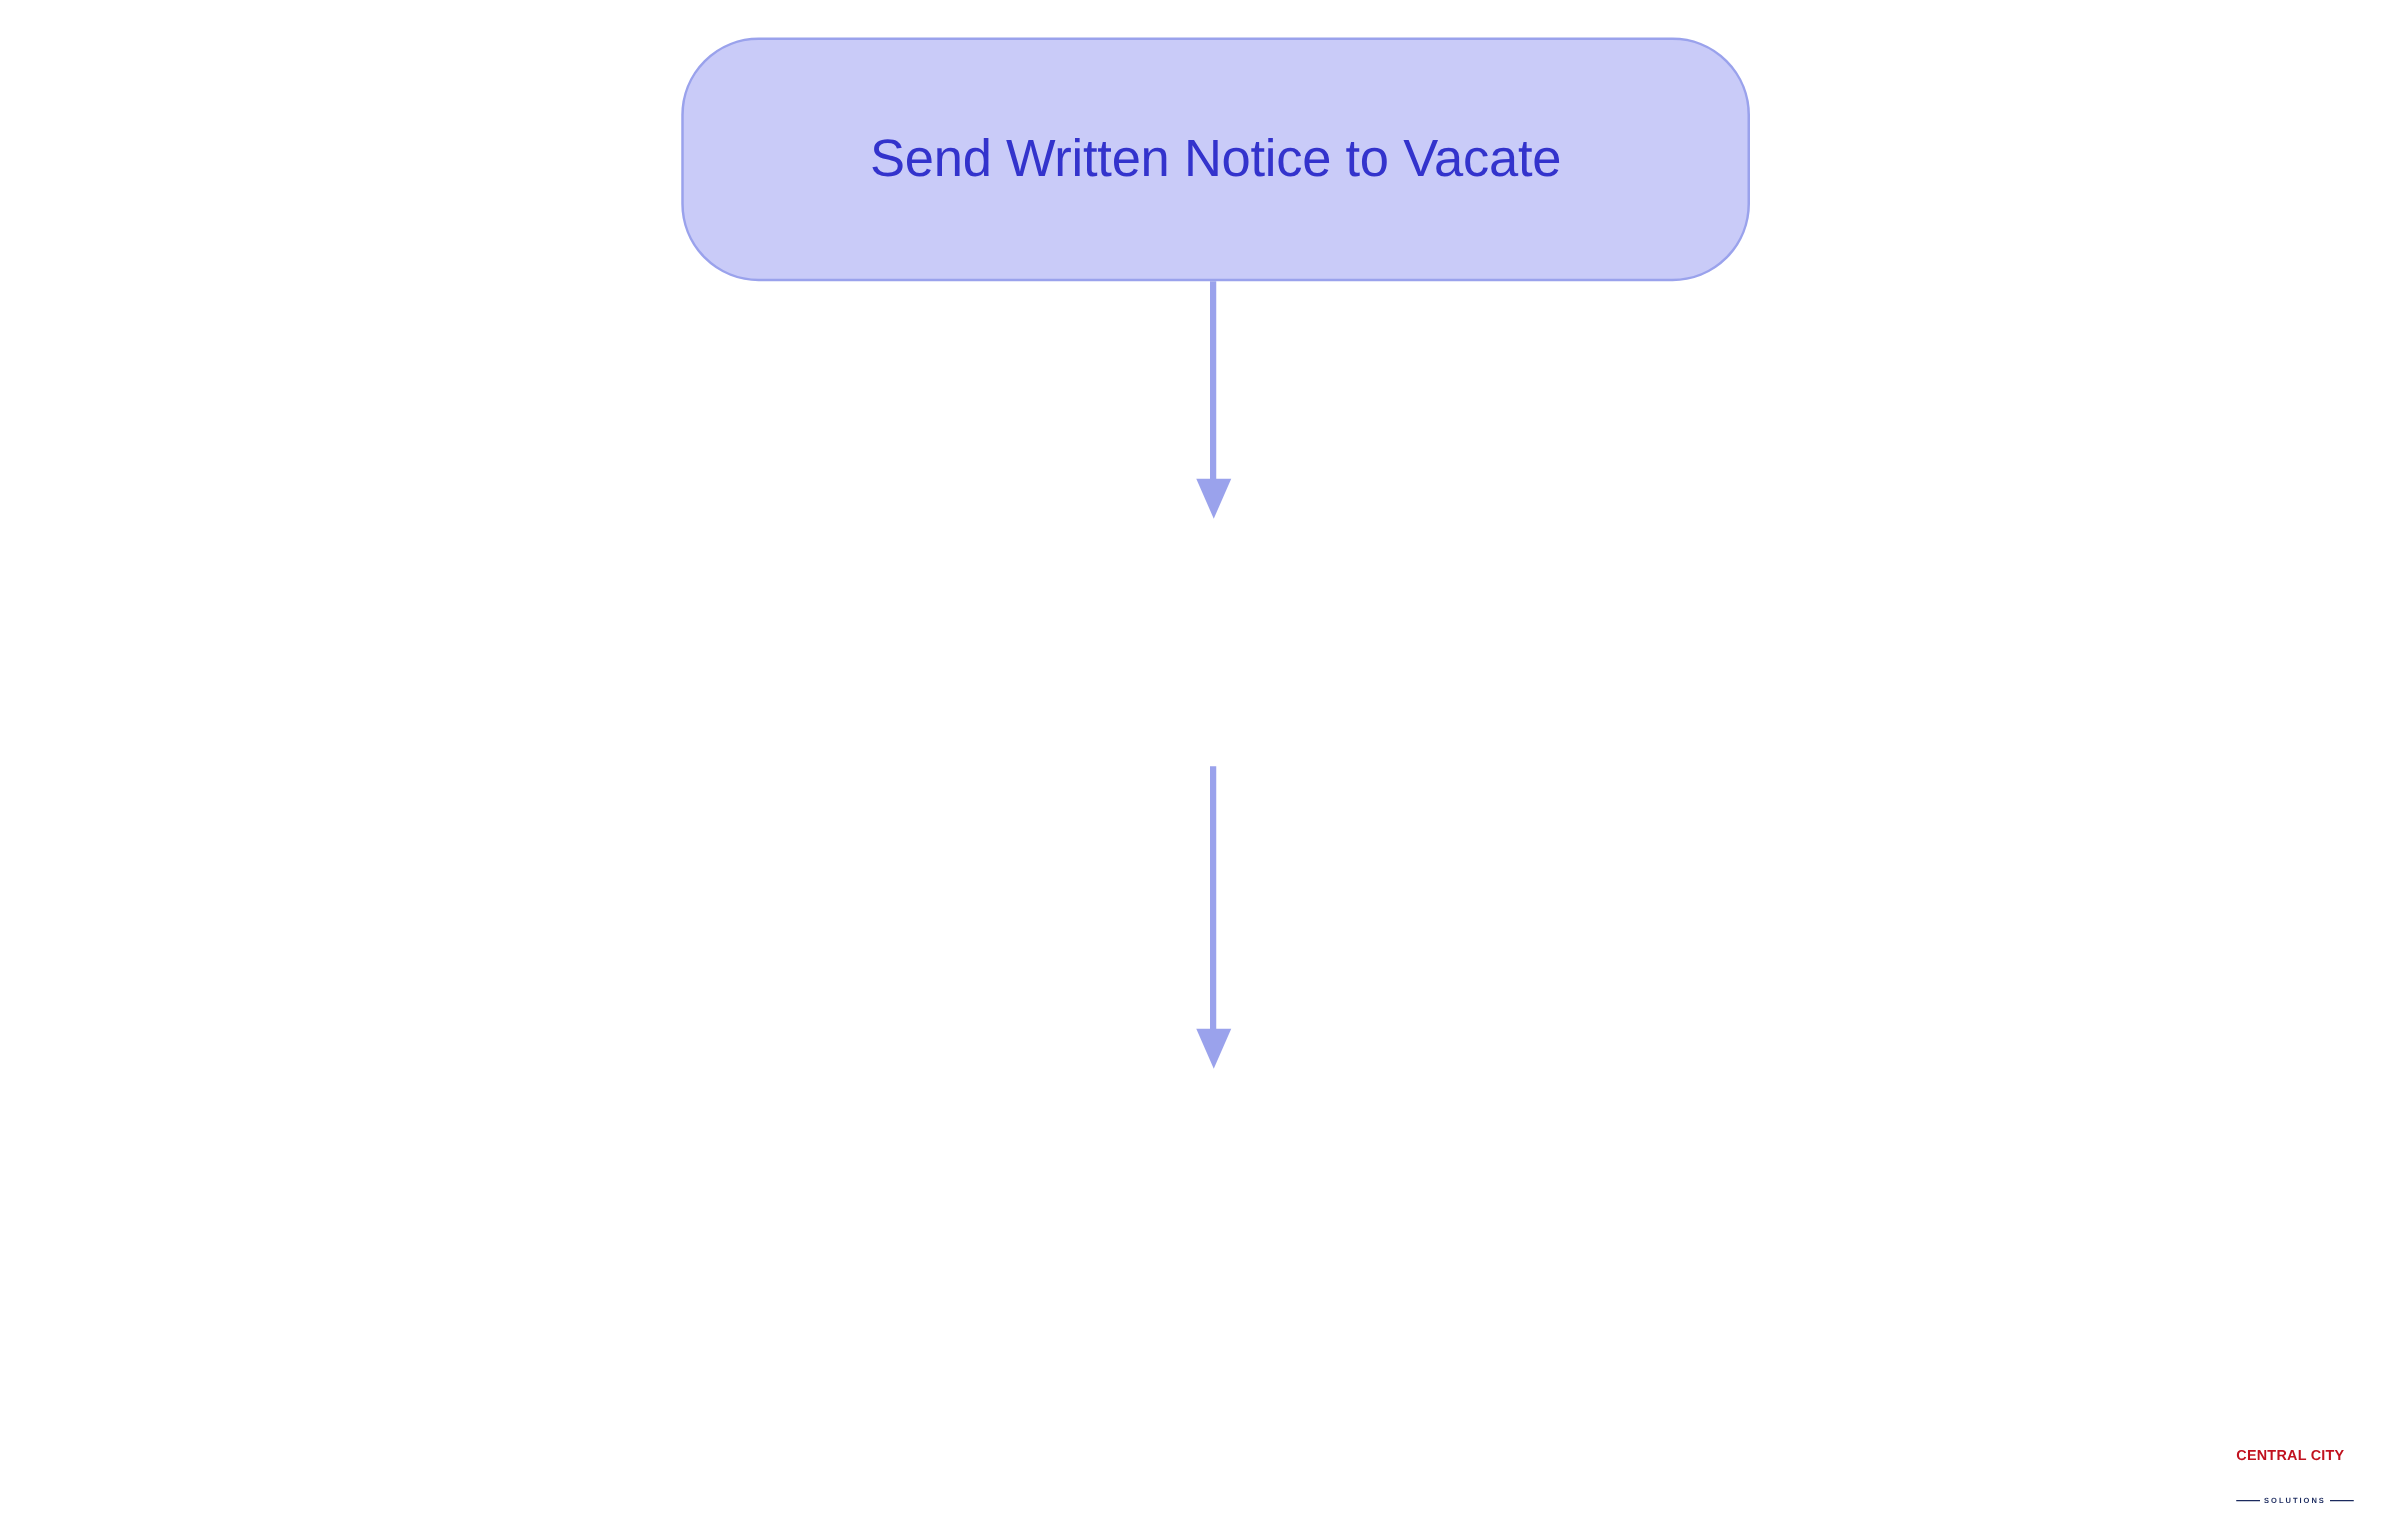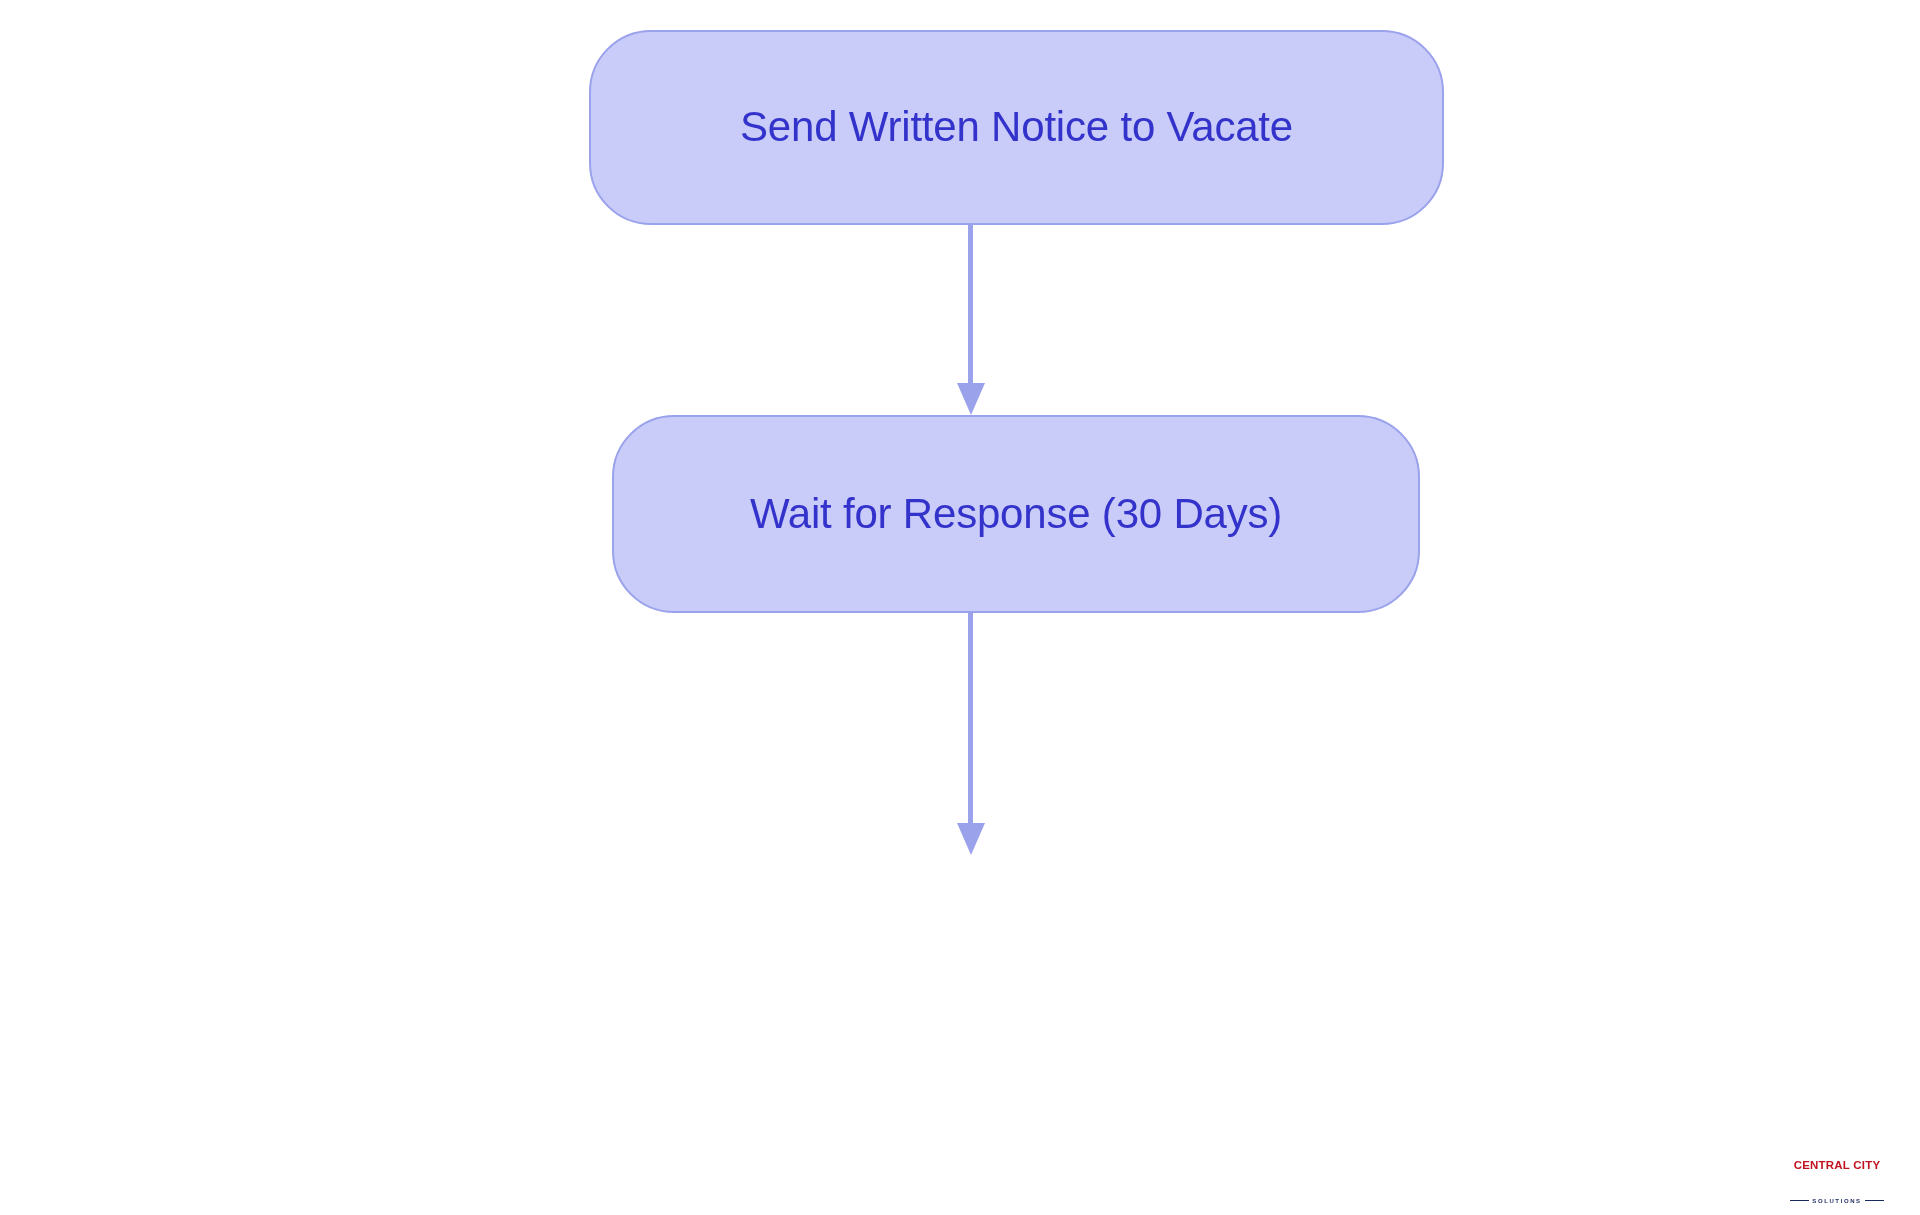--- a/index.html
+++ b/index.html
@@ -27,21 +27,20 @@
     box-sizing: border-box;
     display: flex;
     align-items: center;
     justify-content: center;
     background: #c9cbf8;
     border: 2px solid #9aa2ec;
     border-radius: 62px;
     color: #3333cc;
     text-align: center;
     padding: 0 34px;
-    margin-left: 44px;
   }
   .node-label {
     font-family: "Liberation Sans", sans-serif;
     font-size: 42px;
     font-weight: 400;
     line-height: 1.2;
     letter-spacing: -0.2px;
     color: #3333cc;
     white-space: nowrap;
   }
@@ -95,21 +94,20 @@
 
   
   #logo {
     position: absolute;
     left: 1789px;
     top: 1135px;
     width: 96px;
     height: 54px;
     display: flex;
     flex-direction: column;
-    align-items: center;
     justify-content: flex-start;
     gap: 24px;
   }
   #logo-mark {
     width: 96px;
     height: 28px;
     display: block;
   }
   #logo-name {
     font-family: "Liberation Sans", sans-serif;
@@ -150,23 +148,20 @@
 
   <div class="node" id="node-1">
     <span class="node-label">Send Written Notice to Vacate</span>
   </div>
 
   <div class="edge" id="edge-1">
     <div class="edge-line"></div>
     <div class="edge-head"></div>
   </div>
 
-  <div class="node" id="node-2">
-    <span class="node-label">Wait for Response (30 Days)</span>
-  </div>
 
   <div class="edge" id="edge-2">
     <div class="edge-line"></div>
     <div class="edge-head"></div>
   </div>
 
 
 
   <div id="logo">
     <svg id="logo-mark" viewBox="0 0 96 28">

